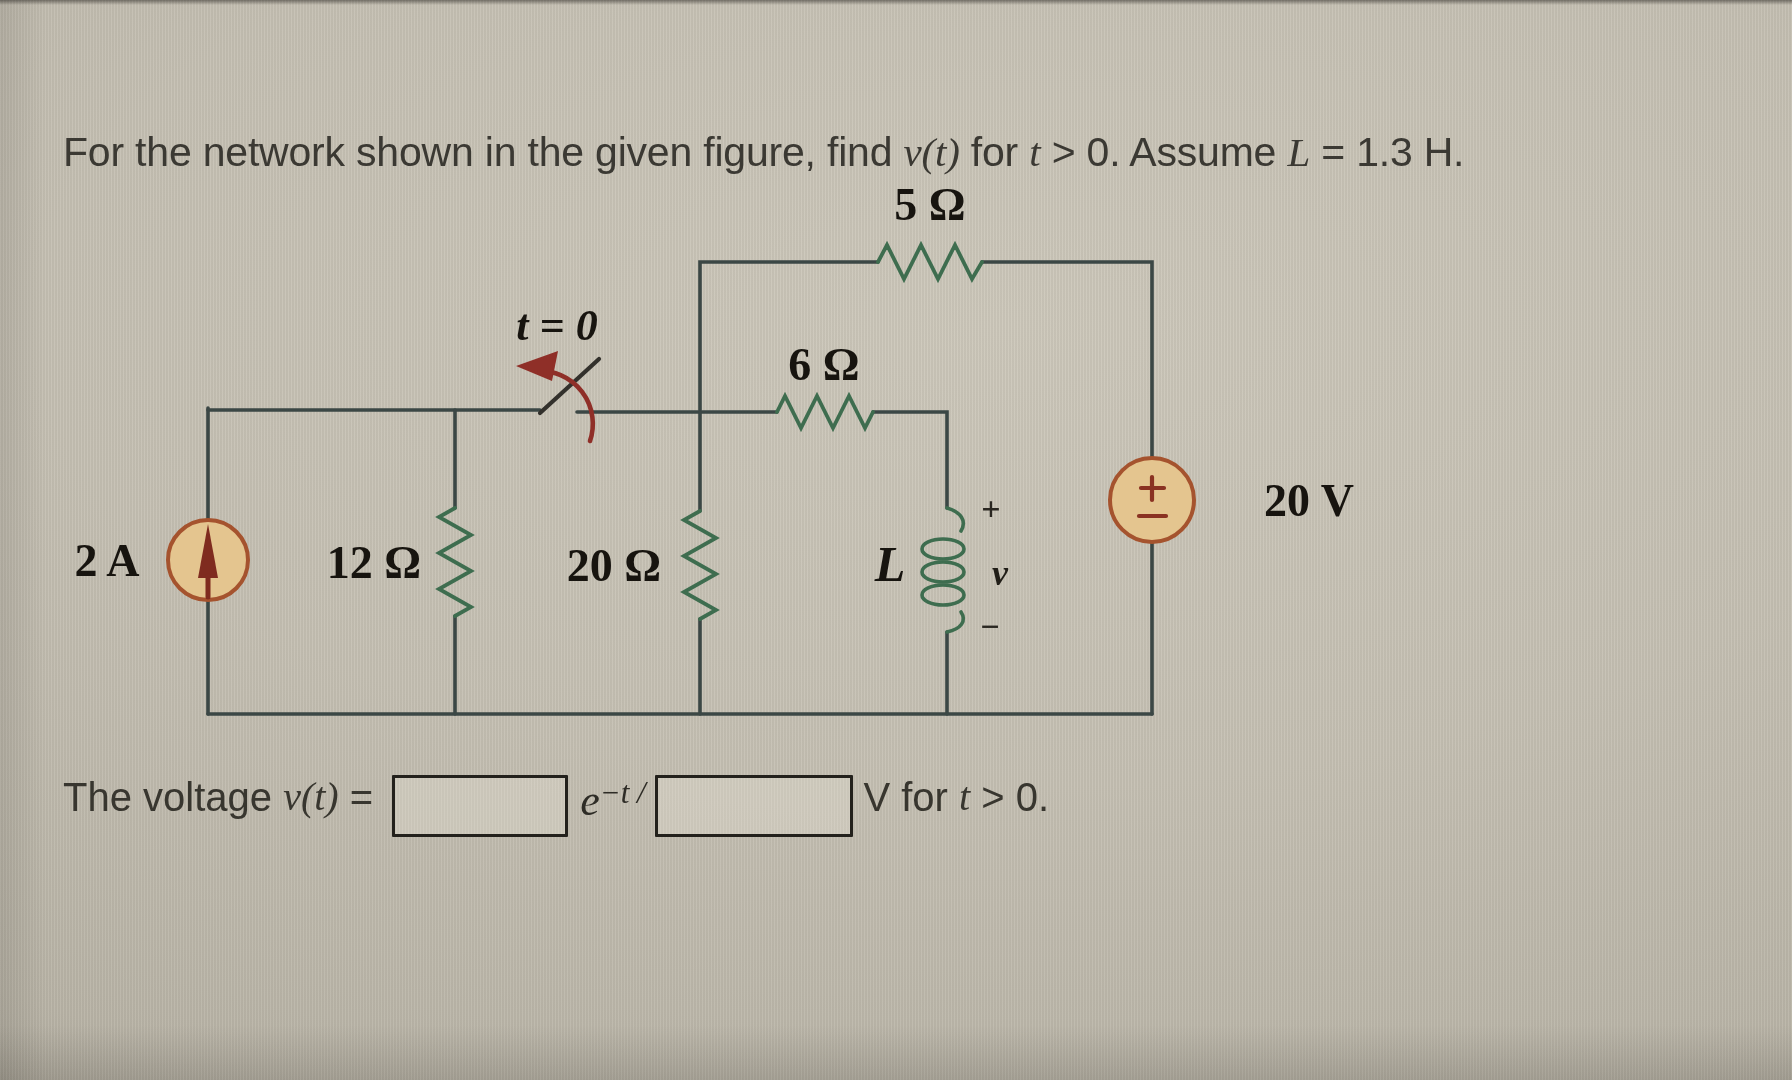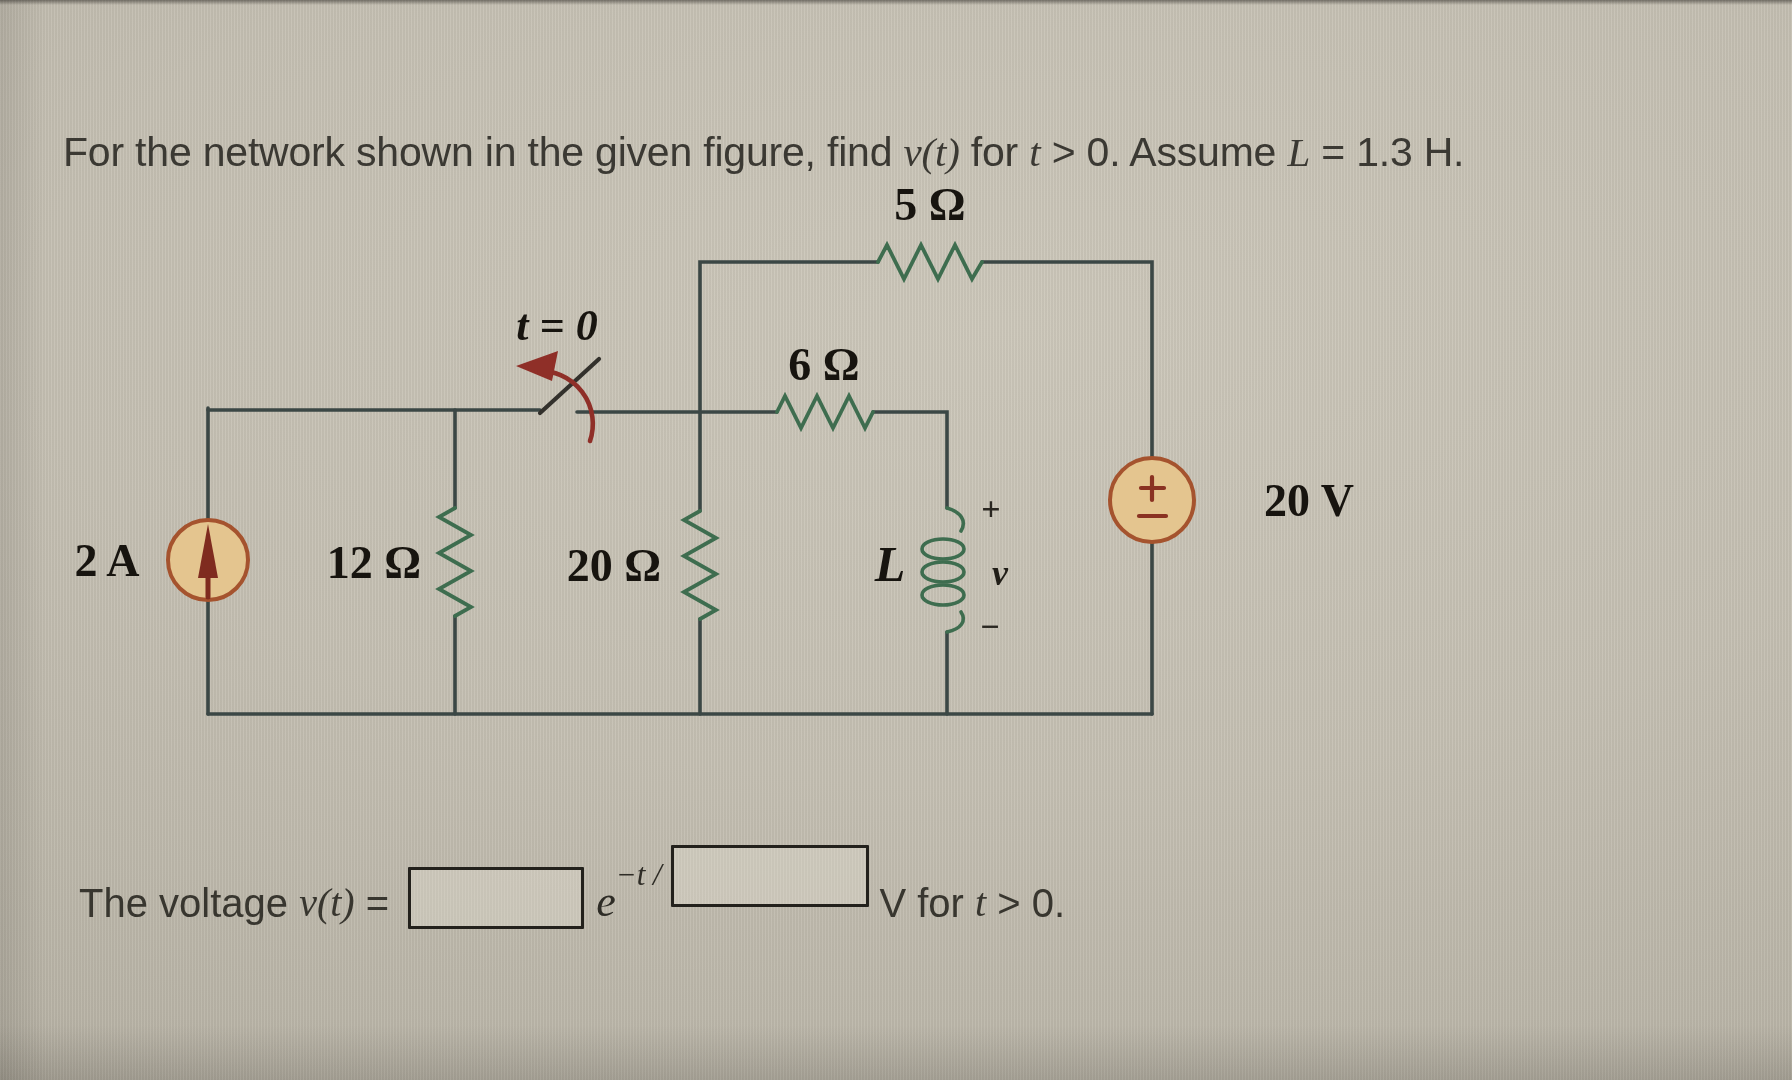--- a/index.html
+++ b/index.html
@@ -20,22 +20,22 @@
     font-size:41px;line-height:50px;color:#3b3933;letter-spacing:-0.2px;margin-top:15px;
   }
   .title .mi{font-family:"Liberation Serif",serif;font-style:italic;}
   svg text{font-family:"Liberation Serif",serif;}
   .clabel{font-size:46px;font-weight:700;fill:#17140f;}
   .clabel-it{font-size:44px;font-weight:600;font-style:italic;fill:#17140f;}
   .lbig{font-size:50px;font-weight:700;font-style:italic;fill:#17140f;}
   .vsmall{font-size:36px;font-weight:700;font-style:italic;fill:#211e18;}
   .sign{font-size:34px;font-weight:700;fill:#2a2721;}
   .answer{
-    position:absolute;left:63px;top:837px;height:100px;
-    display:flex;align-items:flex-end;color:#38362f;margin-left:16px;
+    position:absolute;left:63px;top:775px;height:100px;
+    display:flex;color:#38362f;
   }
   .answer .txt{font-size:40px;line-height:44px;padding-bottom:12px;white-space:pre;}
   .answer .mi{font-family:"Liberation Serif",serif;font-style:italic;}
   .ansbox{
     box-sizing:border-box;border:3px solid #23211c;border-radius:1px;
     background:rgba(235,231,219,.30);outline:none;
     font:34px "Liberation Sans",sans-serif;color:#2c2a24;padding:0 8px;
   }
   .box1{width:176px;height:62px;margin:0 12px 8px 8px;}
   .box2{width:198px;height:62px;margin:0 10px 30px 2px;}

